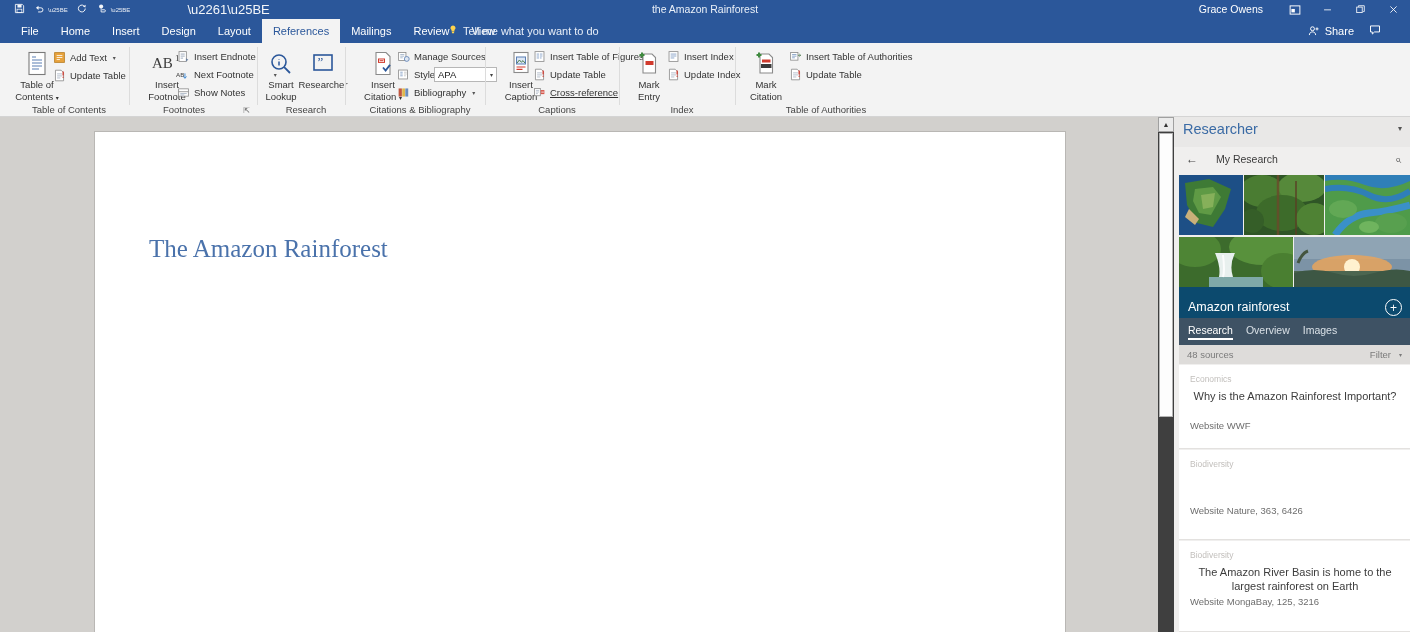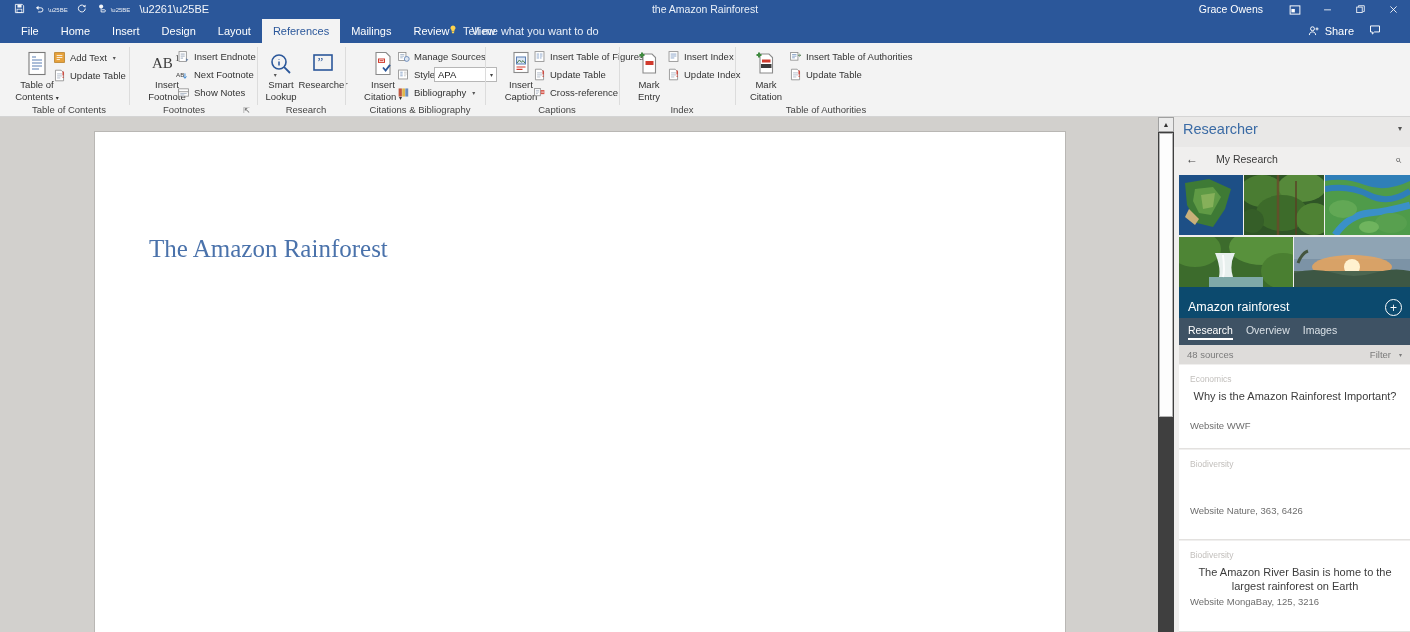--- a/index.html
+++ b/index.html
@@ -222,21 +222,21 @@
             <path d="M12.6 2.6 12.2 6.4 8.6 5.2z" fill="#fff"></path>
           </svg>
       </span>
       <span class="qicon">
         <svg width="11" height="11" viewBox="0 0 16 16">
             <circle cx="6" cy="5" r="3" fill="#fff"></circle>
             <path d="M6 7.6v5.4M6 13h4.6a1.6 1.6 0 0 0 0-3.2H7" fill="none" stroke="#fff" stroke-width="1.3"></path>
           </svg>
       </span>
       <span class="caret">\u25BE</span>
-      <span class="qicon" style="font-size:11px;">\u2261\u25BE</span>
+      <span class="qicon" style="font-size:13px;margin-left:48px;">\u2261\u25BE</span>
     </div>
     <div class="doc-title">the Amazon Rainforest</div>
     <div class="user-name">Grace Owens</div>
     <div class="win-btns">
       <span class="wb ribbon-display">
         <svg width="12" height="12" viewBox="0 0 16 16">
             <rect x="1.5" y="2.5" width="13" height="11" fill="none" stroke="#fff" stroke-width="1.3"></rect>
             <rect x="3.2" y="6.6" width="4.6" height="4.6" fill="#fff"></rect>
           </svg>
       </span>
@@ -485,21 +485,21 @@
         <span class="sico">
           <svg width="13" height="13" viewBox="0 0 16 16">
               <path d="M3 1.5h7l3 3v10H3z" fill="#fff" stroke="#8a8a8a" stroke-width="1"></path>
               <path d="M5 6h6M5 8.5h6M5 11h4" stroke="#9aa7bb" stroke-width="0.9"></path>
               <path d="M12.5 3v5" stroke="#d13b2e" stroke-width="1.6"></path>
               <circle cx="12.5" cy="10" r="0.9" fill="#d13b2e"></circle>
             </svg>
         </span>
         <span>Update Table</span>
       </div>
-      <div class="smbtn" style="left:46px; top:42px;">
+      <div class="smbtn" style="left:46px; top:42px;text-decoration:underline;">
         <span class="sico">
           <svg width="13" height="13" viewBox="0 0 16 16">
               <rect x="2" y="3" width="7" height="9" fill="#fff" stroke="#8a8a8a" stroke-width="1"></rect>
               <path d="M3.6 5.4h3.8M3.6 7.4h3.8M3.6 9.4h2.4" stroke="#9aa7bb" stroke-width="0.8"></path>
               <path d="M9.5 5h4.5v5H9.5z" fill="#d13b2e" opacity="0.85"></path>
               <path d="M10.2 7.5h3.2" stroke="#fff" stroke-width="1"></path>
             </svg>
         </span>
         <span>Cross-reference</span>
       </div>

